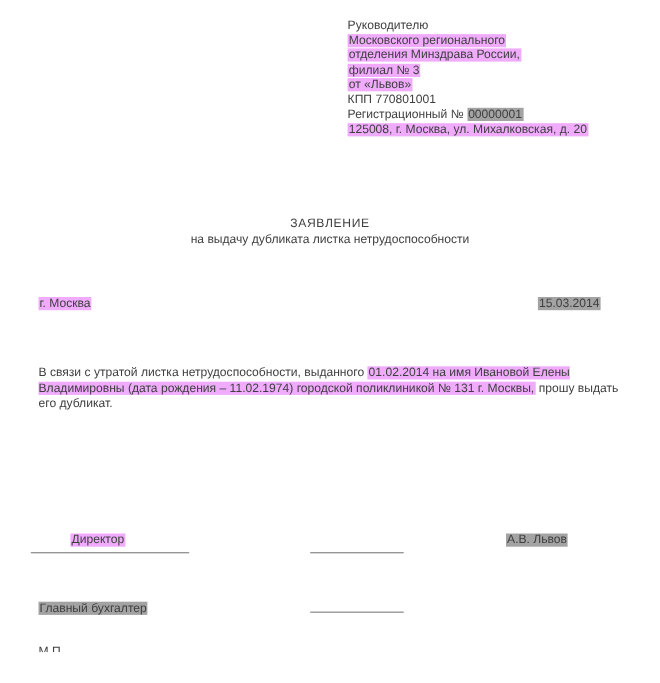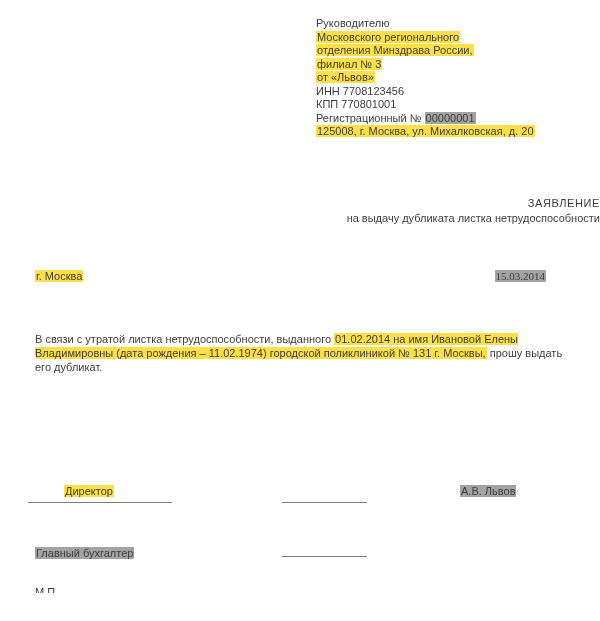--- a/index.html
+++ b/index.html
@@ -13,32 +13,32 @@
     color: #3e3e3e;
     overflow: hidden;
   }
   .addressee {
     position: absolute;
     left: 316px;
     top: 17px;
     line-height: 13.5px;
     white-space: nowrap;
   }
-  .hl  { background: #fde047; padding: 0 1px; }
+  .hl  { background: #f0abfc; padding: 0 1px; }
   .hl2 { background: #a3a3a3; padding: 0 1px; }
   .title-block {
     position: absolute;
     left: 0; top: 196px;
     width: 600px;
-    text-align: right;
+    text-align: center;
     line-height: 14.5px;
   }
   .title-main { letter-spacing: 0.6px; }
   .city  { position: absolute; left: 35px; top: 270px; }
-  .date  { position: absolute; right: 54px; top: 270px; font-family: Liberation Serif, serif; }
+  .date  { position: absolute; right: 54px; top: 270px; }
   .body-par {
     position: absolute;
     left: 35px; top: 332px;
     width: 535px;
     line-height: 14px;
     text-align: left;
   }
   .sig-pos-1  { position: absolute; left: 35px;  top: 485px; padding-left: 29px; }
   .sig-name-1 { position: absolute; left: 460px; top: 485px; }
   .sig-pos-2  { position: absolute; left: 35px;  top: 547px; }
@@ -60,21 +60,20 @@
 <body>
 
 <div class="doc">
 
   <div class="addressee">
     <div><span>Руководителю</span></div>
     <div><span class="hl">Московского регионального</span></div>
     <div><span class="hl">отделения Минздрава России,</span></div>
     <div><span class="hl">филиал № 3</span></div>
     <div><span class="hl">от «Львов»</span></div>
-    <div><span>ИНН 7708123456</span></div>
     <div><span>КПП 770801001</span></div>
     <div><span>Регистрационный № </span><span class="hl2">00000001</span></div>
     <div><span class="hl">125008, г. Москва, ул. Михалковская, д. 20</span></div>
   </div>
 
   <div class="title-block">
     <div class="title-main">ЗАЯВЛЕНИЕ</div>
     <div>на выдачу дубликата листка нетрудоспособности</div>
   </div>
 

